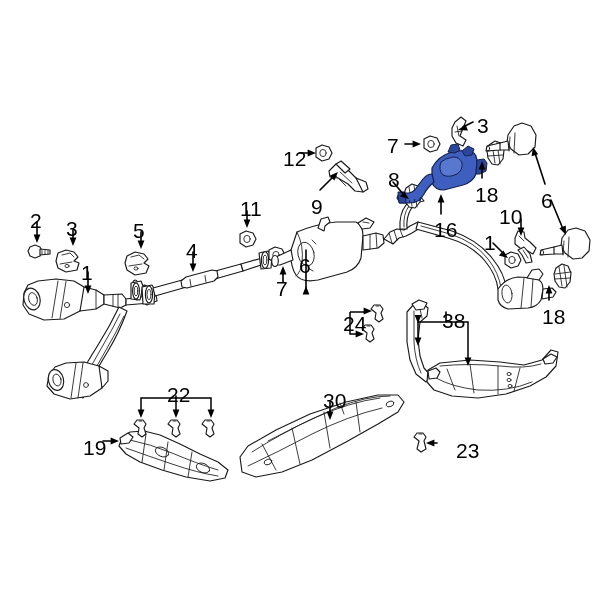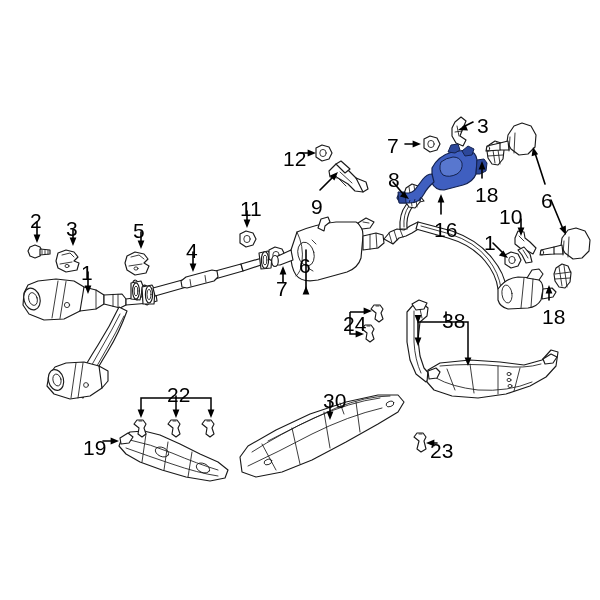--- a/index.html
+++ b/index.html
@@ -426,16 +426,16 @@
   <div class="num" style="left:434px;top:219px">16</div>
   <div class="num" style="left:477px;top:115px">3</div>
   <div class="num" style="left:387px;top:135px">7</div>
   <div class="num" style="left:541px;top:190px">6</div>
   <div class="num" style="left:475px;top:184px">18</div>
   <div class="num" style="left:542px;top:306px">18</div>
   <div class="num" style="left:83px;top:437px">19</div>
   <div class="num" style="left:323px;top:390px">30</div>
   <div class="num" style="left:442px;top:310px">38</div>
   <div class="num" style="left:167px;top:384px">22</div>
-  <div class="num" style="left:430px;top:440px">23</div>
+  <div class="num" style="left:456px;top:440px">23</div>
   <div class="num" style="left:343px;top:313px">24</div>
 
 </div>
 
 </body></html>

